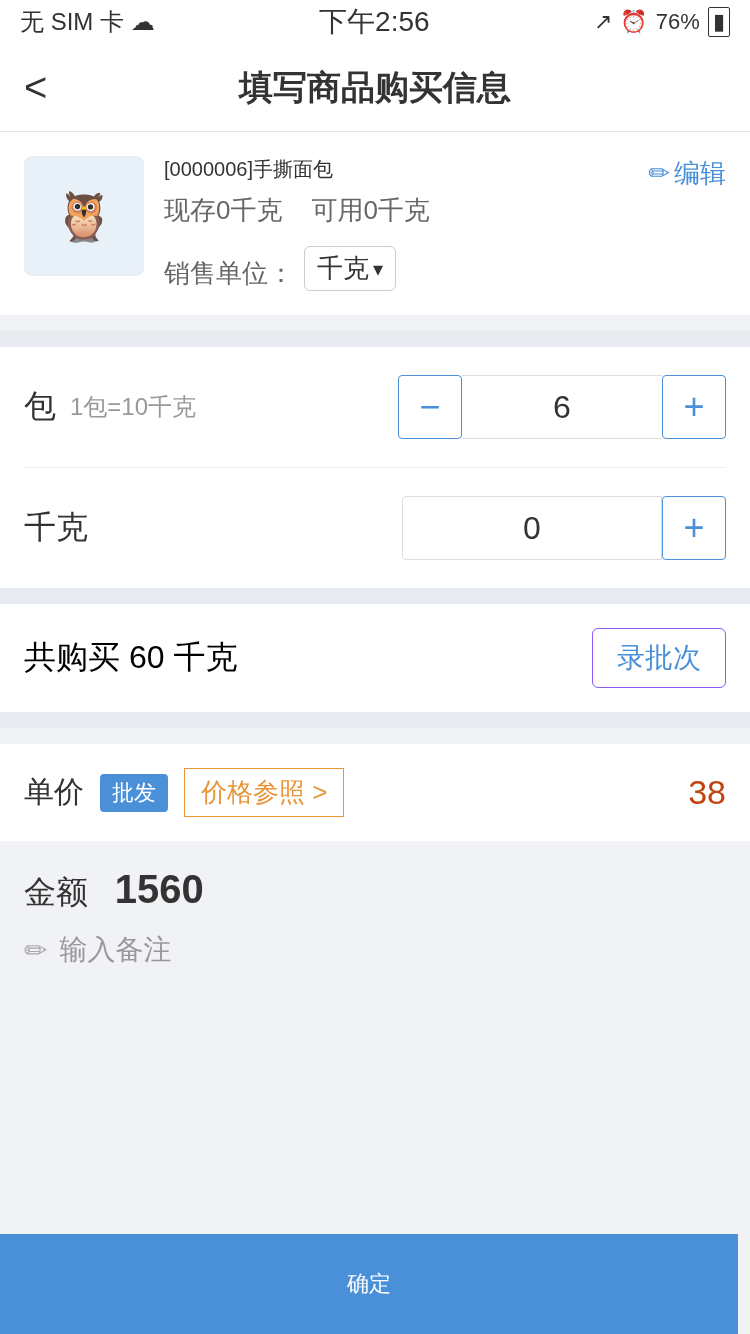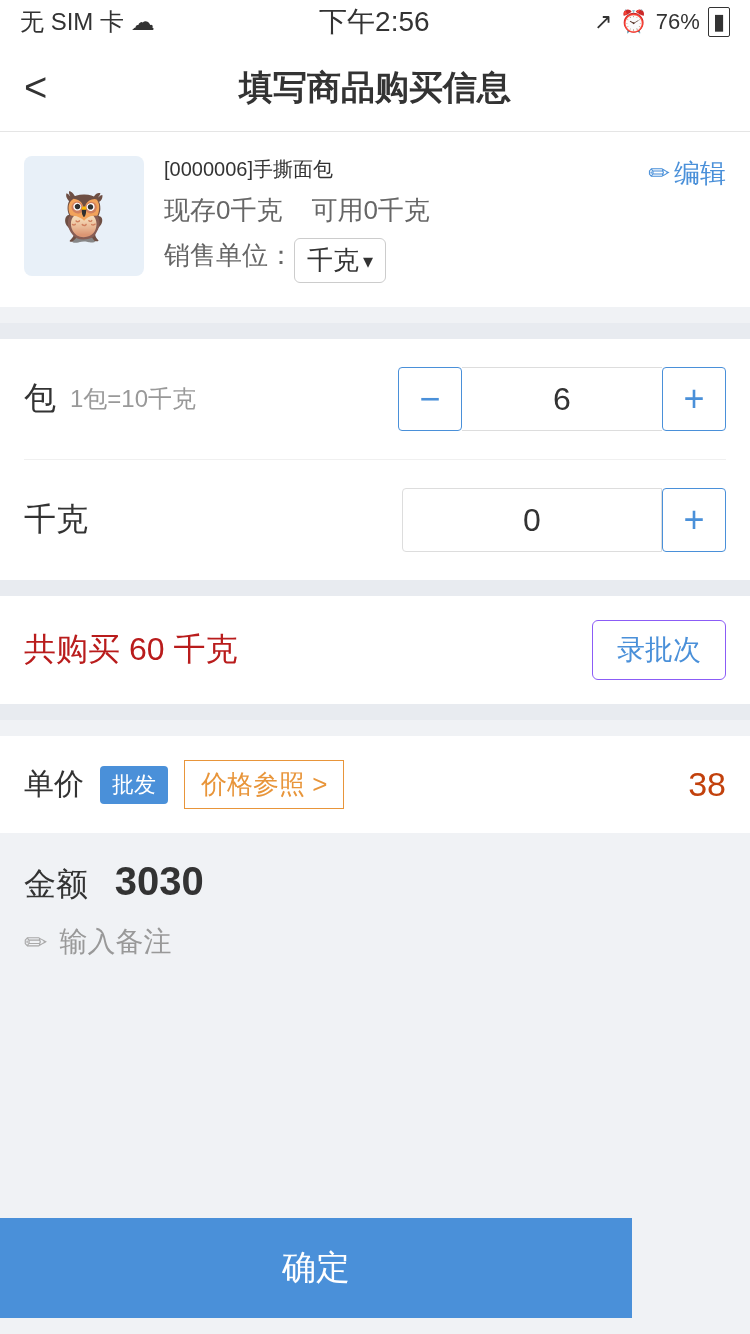--- a/index.html
+++ b/index.html
@@ -77,27 +77,28 @@
     .product-info { flex: 1; }
     .product-name {
       font-size: 20px;
       font-weight: 500;
       color: #333;
       margin-bottom: 10px;
     }
     .product-stock {
       font-size: 26px;
       color: #666;
-      margin-bottom: 10px;
+      margin-bottom: 18px;
     }
     .product-unit {
       font-size: 26px;
       color: #666;
       display: flex;
-      align-items: flex-start;
+      align-items: flex-end;
+      gap: 10px;
     }
     .unit-select {
       border: 1px solid #ccc;
       border-radius: 6px;
       padding: 4px 12px;
       font-size: 26px;
       color: #333;
       background: #fff;
       display: flex;
       align-items: center;
@@ -198,21 +199,21 @@
     
     .summary-section {
       background: #fff;
       padding: 24px;
       display: flex;
       align-items: center;
       justify-content: space-between;
     }
     .summary-text {
       font-size: 32px;
-      color: #b91c1c;
+      color: #000000;
     }
     .batch-btn {
       border: 1px solid #8b5cf6;
       color: #4a90d9;
       font-size: 28px;
       padding: 10px 24px;
       border-radius: 6px;
       background: #fff;
       cursor: pointer;
     }
@@ -283,27 +284,27 @@
 
     
     .empty-space {
       height: 400px;
       background: #f0f2f5;
     }
 
     
     .confirm-btn {
       position: fixed;
-      bottom: 16px;
+      bottom: 0;
       left: 0;
-      width: 632px;
+      width: 738px;
       height: 100px;
       background: #4a90d9;
       color: #fff;
-      font-size: 34px;
+      font-size: 22px;
       display: flex;
       align-items: center;
       justify-content: center;
       cursor: pointer;
       border: none;
     }
 
     .product-card-wrapper {
       background: #fff;
       position: relative;
@@ -404,21 +405,21 @@
   <span class="price-label">单价</span>
   <span class="price-tag">批发</span>
   <button class="price-ref-btn">价格参照 &gt;</button>
   <span class="price-value">38</span>
 </div>
 
 <div class="amount-section">
   <div class="amount-row">
     <span>金额</span>
     &nbsp;
-    <span class="amount-value">3030</span>
+    <span class="amount-value">1560</span>
   </div>
   <div class="remark-row">
     <span class="pencil-icon">✏</span>
     <span>输入备注</span>
   </div>
 </div>
 
 <div class="empty-space"></div>
 
 <button class="confirm-btn">确定</button>

